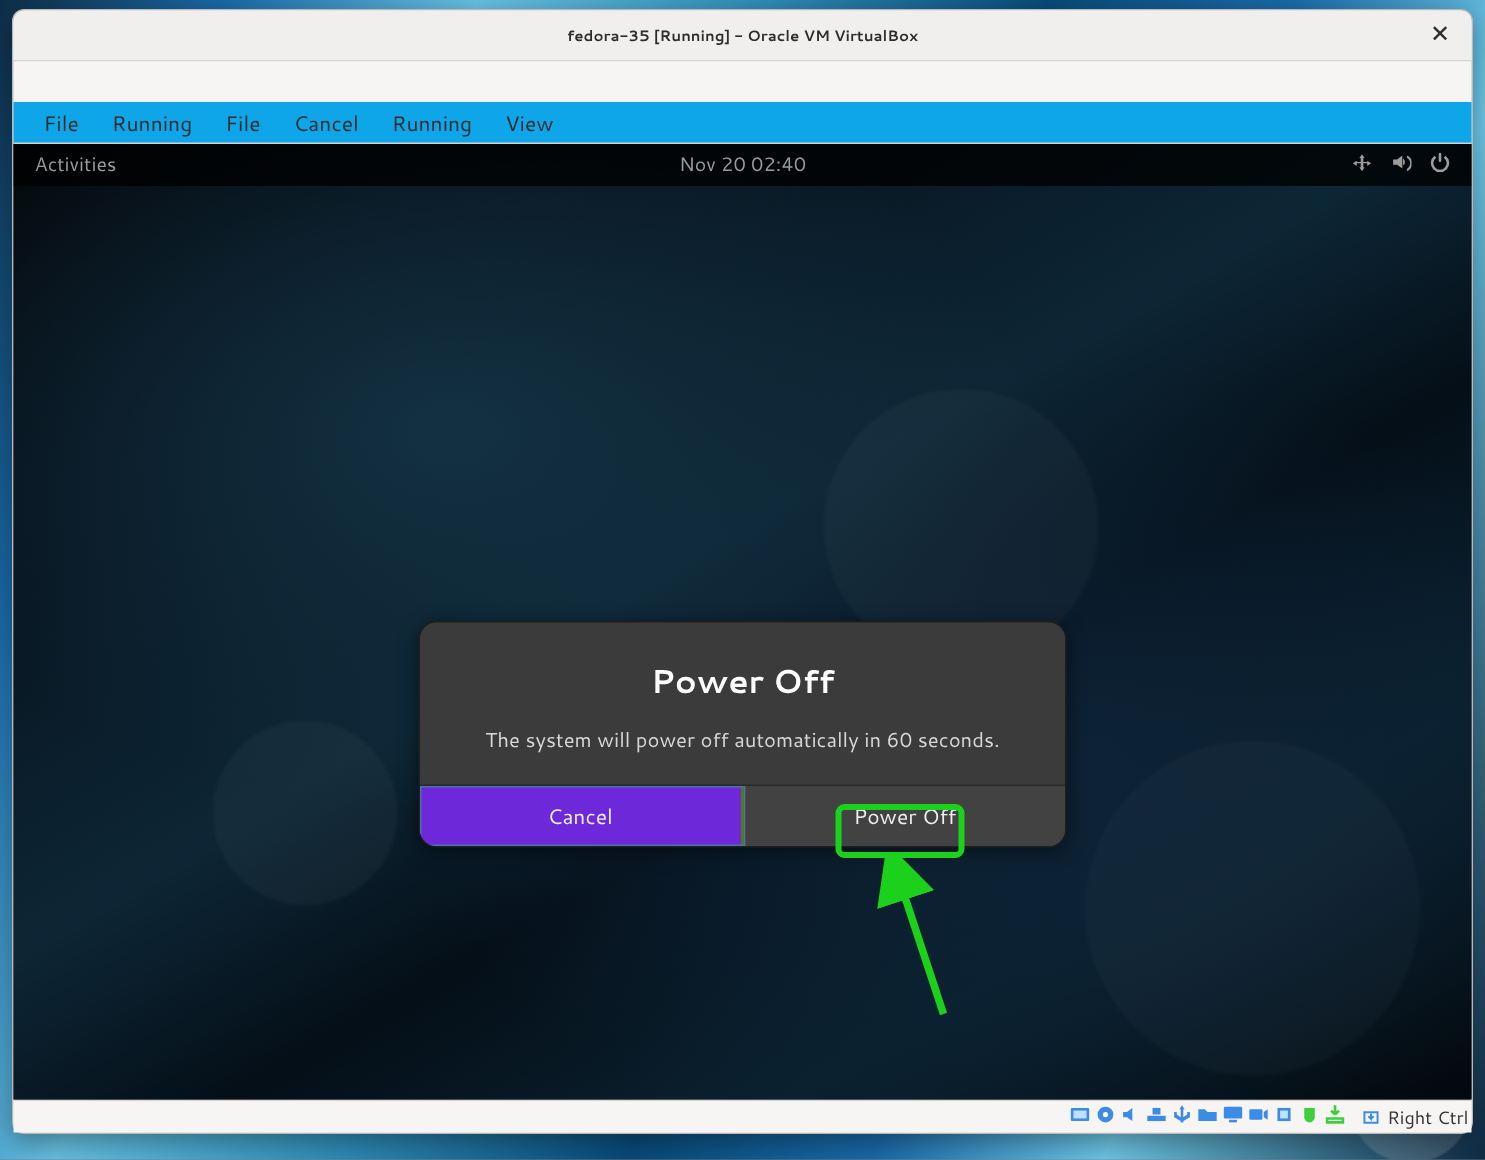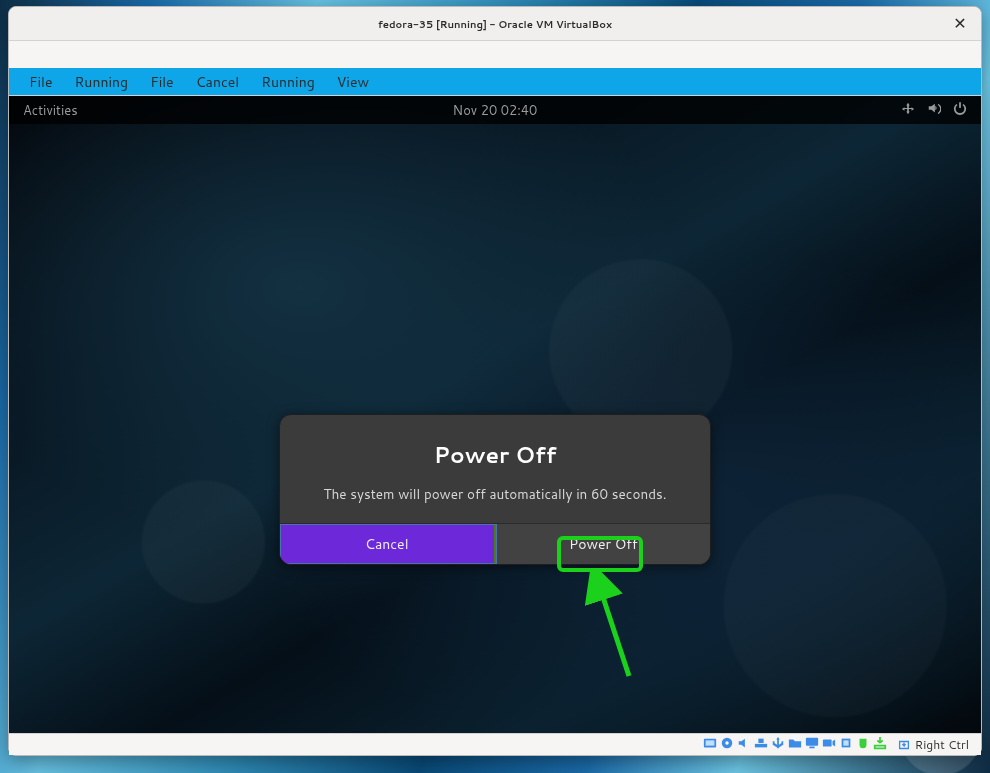--- a/index.html
+++ b/index.html
@@ -177,21 +177,21 @@
     pointer-events: none;
   }
 
   .statusbar {
     height: 22px;
     border-top: 1px solid #d4d2d0;
     background: #f6f5f4;
     display: flex;
     align-items: center;
     justify-content: flex-end;
-    padding: 0 12px;
+    padding: 0 2px;
     gap: 4px;
     font-size: 12px;
     color: #333;
   }
   .statusbar .tray {
     display: flex;
     gap: 3px;
     align-items: center;
   }
   .statusbar svg { width: 14px; height: 14px; }

